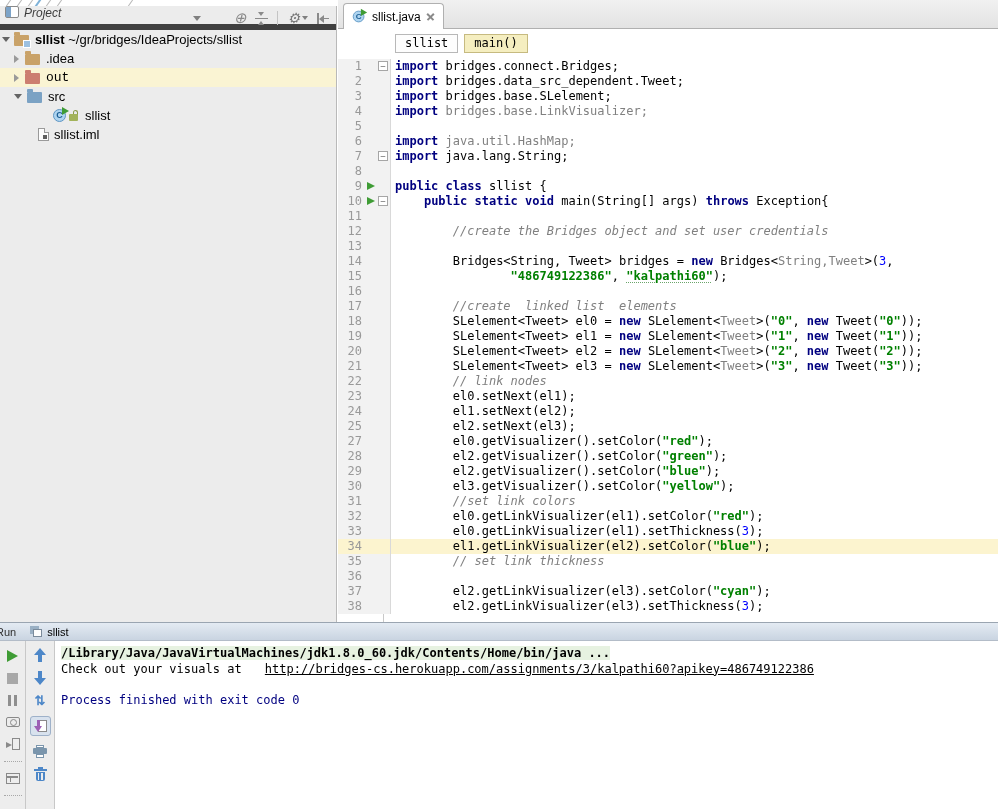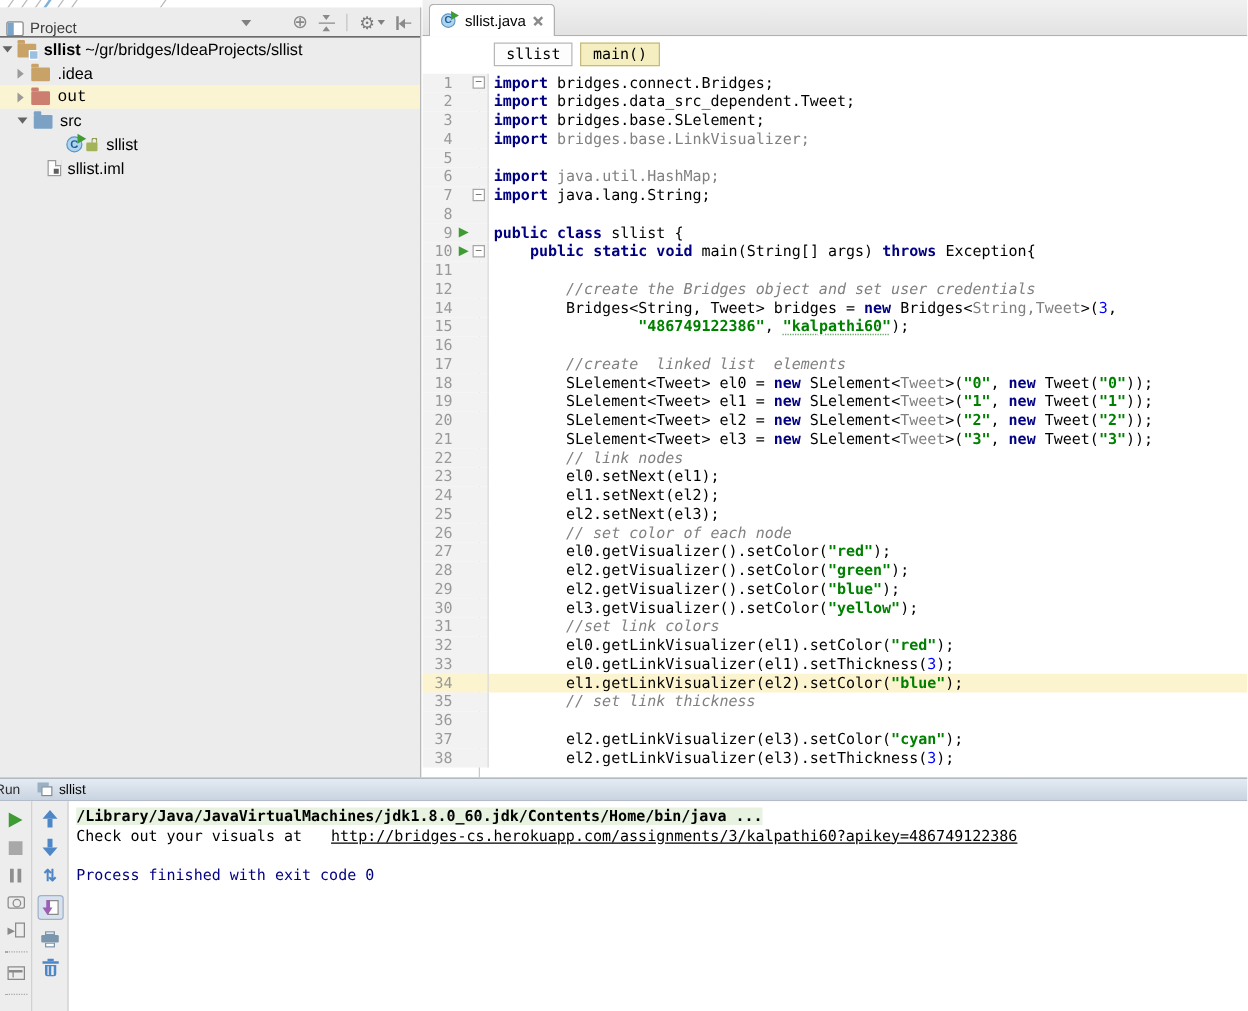--- a/index.html
+++ b/index.html
@@ -8,21 +8,21 @@
   .screen { position:relative; width:998px; height:809px; background:#fff; }
 
   
   .top-strip { position:absolute; left:0; top:0; width:998px; height:6px; background:#fff; overflow:hidden; }
   .slash { position:absolute; top:-2px; width:1px; height:10px; background:#b9b9b9; transform:rotate(35deg); }
   .slash.blue { background:#7fb2d8; width:2px; }
 
   
   .project-panel { position:absolute; left:0; top:6px; width:337px; height:616px;
                    background:#ececec; border-right:1px solid #b9b9b9; }
-  .pp-toolbar { position:relative; height:24px; border-bottom:1px solid #404040; display:flex; align-items:flex-end; }
+  .pp-toolbar { position:relative; height:24px; border-bottom:6px solid #404040; display:flex; align-items:flex-start;font-style:italic; }
   .pp-win-icon { width:14px; height:12px; border:1px solid #8a8a8a; border-radius:2px; margin:0 5px 0 5px; background:#fff; position:relative; }
   .pp-win-icon::before { content:""; position:absolute; left:0; top:0; width:5px; height:10px; background:#7ca3c8; }
   .pp-title { font-size:12px; color:#3c3c3c; }
   .chev-down { width:0; height:0; border-left:4px solid transparent; border-right:4px solid transparent; border-top:5px solid #808080; }
   .pp-title-chev { position:absolute; left:193px; top:10px; }
   .pp-icons { position:absolute; right:6px; top:0; height:24px; display:flex; align-items:center; gap:9px; }
   .icon-target { font-size:15px; color:#8a8a8a; line-height:14px; }
   .icon-collapse { position:relative; width:13px; height:13px; }
   .icon-collapse .bar { position:absolute; left:0; top:6px; width:13px; height:1px; background:#8a8a8a; }
   .icon-collapse .t1 { position:absolute; left:3px; top:0; width:0; height:0; border-left:3.5px solid transparent; border-right:3.5px solid transparent; border-top:4px solid #8a8a8a; }
@@ -331,20 +331,26 @@
             <div class="ctext"></div>
           </div>
           <div class="crow">
             <div class="gut">
               <span class="lnum">12</span>
             </div>
             <div class="ctext"><span class="tk-com">        //create the Bridges object and set user credentials</span></div>
           </div>
           <div class="crow">
             <div class="gut">
+              <span class="lnum">13</span>
+            </div>
+            <div class="ctext"></div>
+          </div>
+          <div class="crow">
+            <div class="gut">
               <span class="lnum">14</span>
             </div>
             <div class="ctext"><span class="tk-plain">        Bridges&lt;String, Tweet&gt; bridges = </span><span class="tk-kw">new</span><span class="tk-plain"> Bridges&lt;</span><span class="tk-gray">String,Tweet</span><span class="tk-plain">&gt;(</span><span class="tk-num">3</span><span class="tk-plain">,</span></div>
           </div>
           <div class="crow">
             <div class="gut">
               <span class="lnum">15</span>
             </div>
             <div class="ctext"><span class="tk-plain">                </span><span class="tk-str">"486749122386"</span><span class="tk-plain">, </span><span class="tk-strw">"kalpathi60"</span><span class="tk-plain">);</span></div>
           </div>
@@ -400,26 +406,20 @@
             <div class="gut">
               <span class="lnum">24</span>
             </div>
             <div class="ctext"><span class="tk-plain">        el1.setNext(el2);</span></div>
           </div>
           <div class="crow">
             <div class="gut">
               <span class="lnum">25</span>
             </div>
             <div class="ctext"><span class="tk-plain">        el2.setNext(el3);</span></div>
-          </div>
-          <div class="crow">
-            <div class="gut">
-              <span class="lnum">26</span>
-            </div>
-            <div class="ctext"><span class="tk-com">        // set color of each node</span></div>
           </div>
           <div class="crow">
             <div class="gut">
               <span class="lnum">27</span>
             </div>
             <div class="ctext"><span class="tk-plain">        el0.getVisualizer().setColor(</span><span class="tk-str">"red"</span><span class="tk-plain">);</span></div>
           </div>
           <div class="crow">
             <div class="gut">
               <span class="lnum">28</span>

